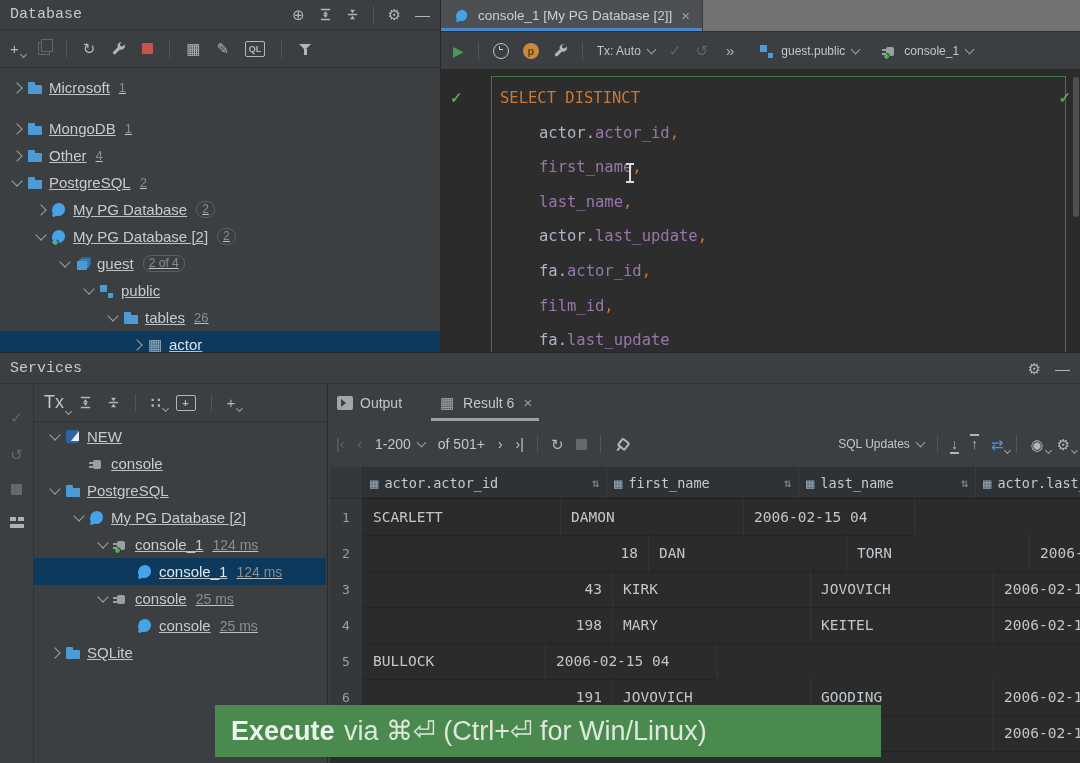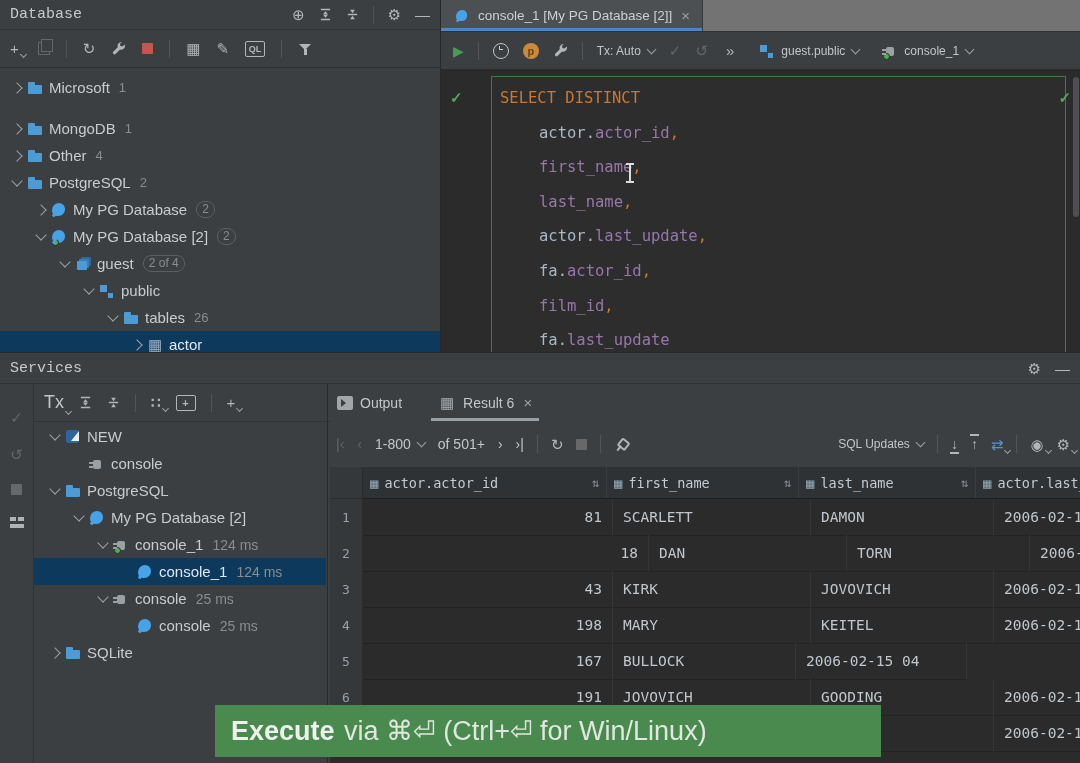--- a/index.html
+++ b/index.html
@@ -10,21 +10,21 @@
   .panel-header{display:flex;align-items:center;height:29px;padding:0 10px;border-bottom:1px solid #323232;}
   .panel-title{font-size:15px;color:#c7cacc;font-family:Liberation Mono, monospace;}
   .hd-icons{margin-left:auto;display:flex;align-items:center;gap:14px;}
   .tbi{font-size:15px;color:#b3b5b7;line-height:1;cursor:default;flex:none;}
   .tbi.dim{color:#64676a;}
   .tbi.green{color:#499c54;font-size:14px;}
   
   #db-panel{position:absolute;left:0;top:0;width:440px;height:352px;border-right:1px solid #282828;}
   .toolbar{display:flex;align-items:center;height:37px;padding:0 10px;gap:16px;border-bottom:1px solid #323232;}
   
-  .tree{position:absolute;left:0;right:0;bottom:0;overflow:hidden;font-size:15px;}
+  .tree{position:absolute;left:0;right:0;bottom:0;overflow:hidden;font-size:15px;text-decoration:underline;}
   #db-tree{top:68px;padding-top:6px;}
   .tree-row{display:flex;align-items:center;height:27px;white-space:nowrap;}
   .tree-row.selected{background:#0d3a5c;}
   .tree-row.selected .tree-label{color:#dfe6ec;}
   .chev-box{width:18px;flex:none;display:inline-flex;justify-content:center;}
   .chev{width:7px;height:7px;border-right:1.6px solid #9da0a2;border-bottom:1.6px solid #9da0a2;display:inline-block;}
   .chev.r{transform:rotate(-45deg);}
   .chev.d{transform:rotate(45deg);margin-top:-3px;}
   .tree-label{margin-left:5px;color:#c8cbce;}
   .tree-count{margin-left:9px;font-size:13px;color:#8a8d90;}
@@ -412,21 +412,21 @@
           <span class="tree-label">SQLite</span>
         </div>
       </div>
     <div class="v-divider"></div>
 
     <div id="results">
       <div class="res-toolbar">
         <span class="pag tbi dim">|‹</span>
         <span class="pag tbi dim">‹</span>
         <span class="pag">
-            <span>1-800</span>
+            <span>1-200</span>
             <i class="dd"></i>
           </span>
         <span class="pag">of 501+</span>
         <span class="pag tbi">›</span>
         <span class="pag tbi">›|</span>
         <i class="sep"></i>
         <span class="tbi">↻</span>
         <span class="ic-stop dim"></span>
         <i class="sep"></i>
         <span class="ic-pin"></span>
@@ -460,21 +460,20 @@
             <span class="sort">⇅</span>
           </div>
           <div class="gh" style="width: 150px;">
             <span class="ic-table">▦</span>
             <span>actor.last_</span>
           </div>
         </div>
       <div id="grid-rows">
           <div class="grow">
             <div class="gc rn" style="width: 32px;">1</div>
-            <div class="gc right" style="width: 229px;">81</div>
             <div class="gc" style="width: 177px;">SCARLETT</div>
             <div class="gc" style="width: 162px;">DAMON</div>
             <div class="gc" style="width: 150px;">2006-02-15 04</div>
           </div>
           <div class="grow">
             <div class="gc rn" style="width: 32px;">2</div>
             <div class="gc right" style="width: 229px; padding-left: 46px;">18</div>
             <div class="gc" style="width: 177px;">DAN</div>
             <div class="gc" style="width: 162px;">TORN</div>
             <div class="gc" style="width: 150px;">2006-02-15 04</div>
@@ -488,21 +487,20 @@
           </div>
           <div class="grow">
             <div class="gc rn" style="width: 32px;">4</div>
             <div class="gc right" style="width: 229px;">198</div>
             <div class="gc" style="width: 177px;">MARY</div>
             <div class="gc" style="width: 162px;">KEITEL</div>
             <div class="gc" style="width: 150px;">2006-02-15 04</div>
           </div>
           <div class="grow">
             <div class="gc rn" style="width: 32px;">5</div>
-            <div class="gc right" style="width: 229px;">167</div>
             <div class="gc" style="width: 162px;">BULLOCK</div>
             <div class="gc" style="width: 150px;">2006-02-15 04</div>
           </div>
           <div class="grow">
             <div class="gc rn" style="width: 32px;">6</div>
             <div class="gc right" style="width: 229px;">191</div>
             <div class="gc" style="width: 177px;">JOVOVICH</div>
             <div class="gc" style="width: 162px;">GOODING</div>
             <div class="gc" style="width: 150px;">2006-02-15 04</div>
           </div>

